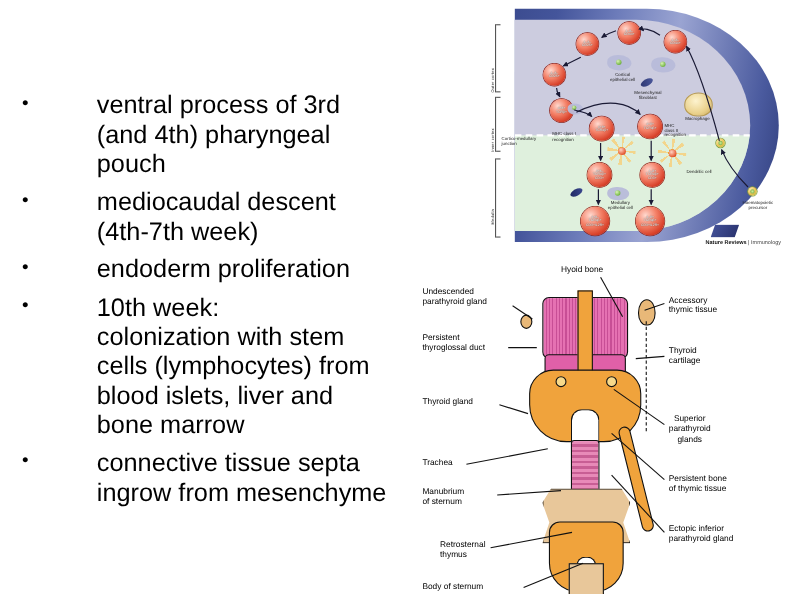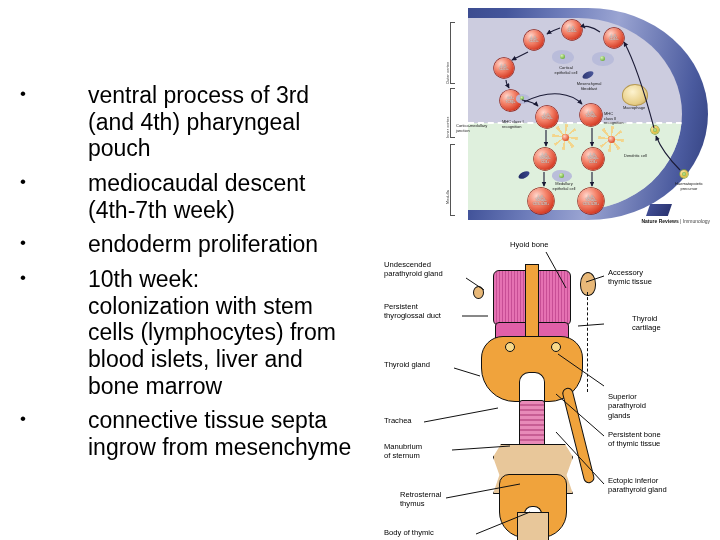--- a/index.html
+++ b/index.html
@@ -372,28 +372,28 @@
     <div class="lab" style="left:4px;top:24px;">Undescended
 parathyroid gland</div>
     <div class="lab" style="left:4px;top:66px;">Persistent
 thyroglossal duct</div>
     <div class="lab" style="left:4px;top:124px;">Thyroid gland</div>
     <div class="lab" style="left:4px;top:180px;">Trachea</div>
     <div class="lab" style="left:4px;top:206px;">Manubrium
 of sternum</div>
     <div class="lab" style="left:4px;top:254px;margin-left:16px;">Retrosternal
 thymus</div>
-    <div class="lab" style="left:4px;top:292px;">Body of thymic</div>
+    <div class="lab" style="left:4px;top:292px;">Body of sternum</div>
 
     <div class="lab" style="left:130px;top:4px;">Hyoid bone</div>
     <div class="lab" style="left:228px;top:32px;">Accessory
 thymic tissue</div>
-    <div class="lab" style="left:228px;top:78px;margin-left:24px;">Thyroid
+    <div class="lab" style="left:228px;top:78px;">Thyroid
 cartilage</div>
-    <div class="lab" style="left:228px;top:156px;">Superior
+    <div class="lab" style="left:228px;top:140px;text-align:center;">Superior
 parathyroid
 glands</div>
     <div class="lab" style="left:228px;top:194px;">Persistent bone
 of thymic tissue</div>
     <div class="lab" style="left:228px;top:240px;">Ectopic inferior
 parathyroid gland</div>
 
     <svg width="340" height="304" style="position:absolute;left:0;top:0;">
       <g stroke="#111" stroke-width="1" fill="none">
 

